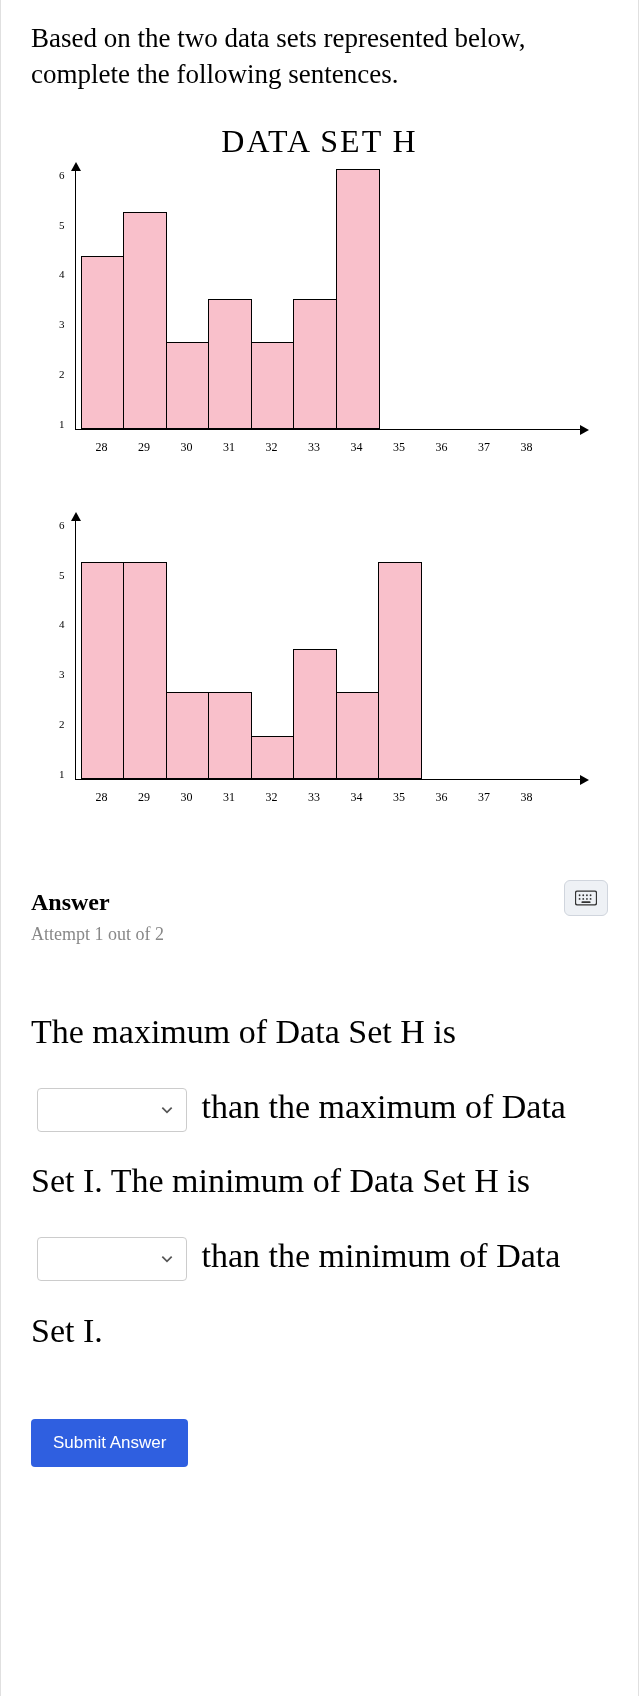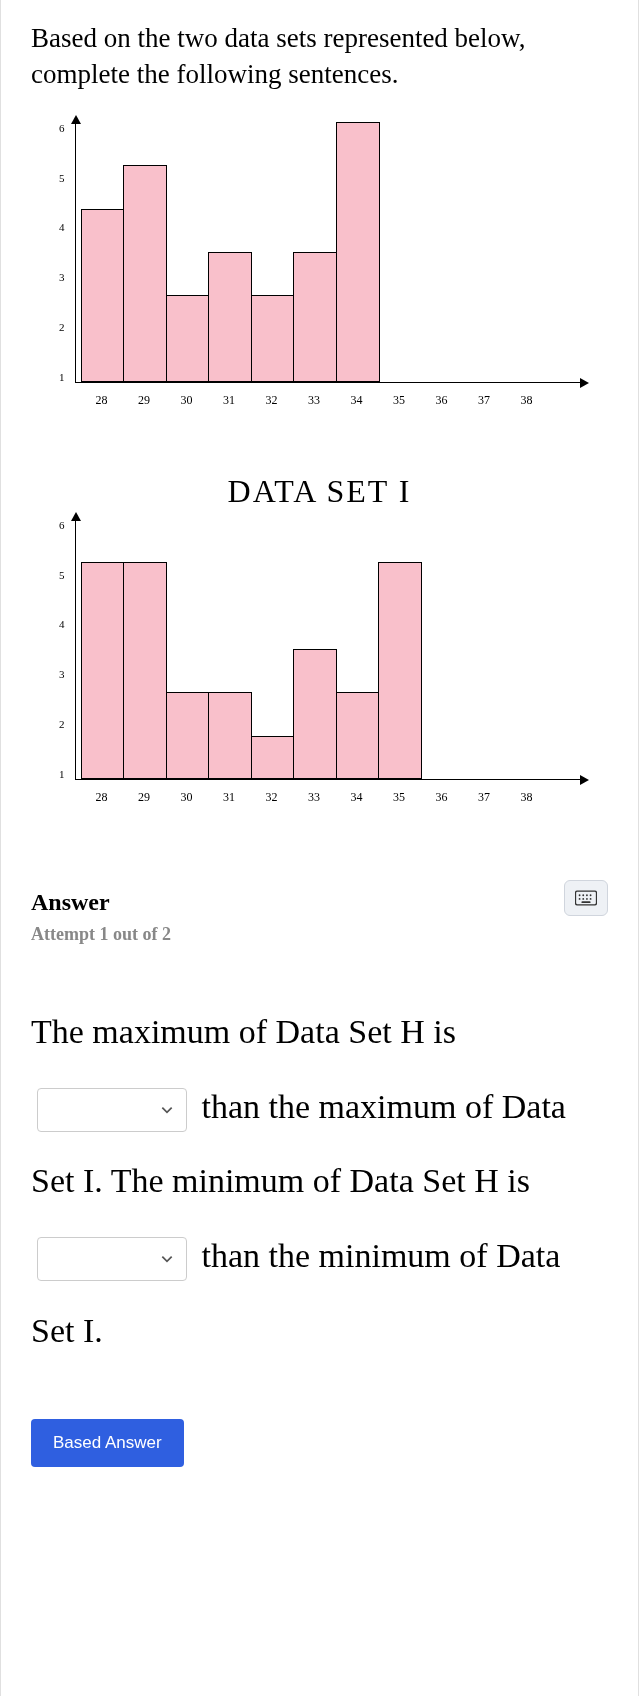--- a/index.html
+++ b/index.html
@@ -132,21 +132,20 @@
     align-items: center;
     justify-content: center;
     cursor: pointer;
   }
   .keypad-btn svg { width: 22px; height: 16px; }
   .attempt {
     color: #888;
     font-size: 18px;
     margin-top: 8px;
     font-family: Georgia, serif;
-    font-weight: bold;
   }
   .sentence-area {
     margin-top: 50px;
     font-size: 34px;
     line-height: 2.2;
     font-family: Georgia, serif;
   }
   .dropdown {
     display: inline-flex;
     align-items: center;
@@ -178,20 +177,21 @@
     cursor: pointer;
   }
 </style>
 </head>
 <body>
 
 <div class="container">
   <div class="question-text">Based on the two data sets represented below, complete the following sentences.</div>
 
   
+  <div class="chart-title">DATA SET H</div>
   <div class="chart-wrap">
     <div class="arrow-up"></div>
     <div class="arrow-right2"></div>
     <div class="y-axis">
       <span>6</span>
       <span>5</span>
       <span>4</span>
       <span>3</span>
       <span>2</span>
       <span>1</span>
@@ -220,21 +220,20 @@
         <span>33</span>
         <span>34</span>
         <span>35</span>
         <span>36</span>
         <span>37</span>
         <span>38</span>
       </div>
   </div>
 
   
-  <div class="chart-title">DATA SET I</div>
   <div class="chart-wrap">
     <div class="arrow-up"></div>
     <div class="arrow-right2"></div>
     <div class="y-axis">
       <span>6</span>
       <span>5</span>
       <span>4</span>
       <span>3</span>
       <span>2</span>
       <span>1</span>
@@ -298,14 +297,14 @@
     </span>
     <span>than the maximum of Data Set I. The minimum of Data Set H is</span>
     <span class="dropdown">
       <svg class="chevron-down" viewBox="0 0 12 12">
           <path d="M2 4 L6 8 L10 4" fill="none" stroke="#555" stroke-width="1.5"></path>
         </svg>
     </span>
     <span>than the minimum of Data Set I.</span>
   </div>
 
-  <button class="submit-btn">Based Answer</button>
+  <button class="submit-btn">Submit Answer</button>
 </div>
 
 </body></html>

